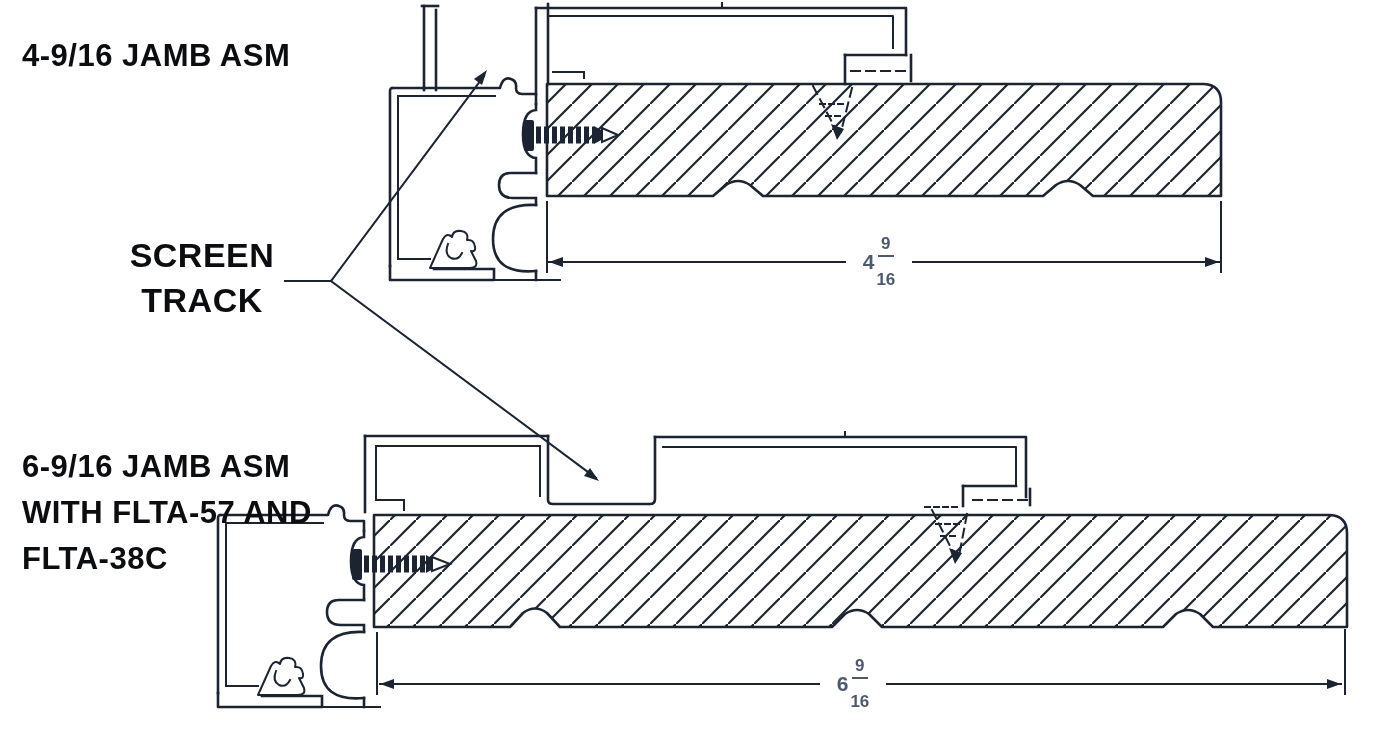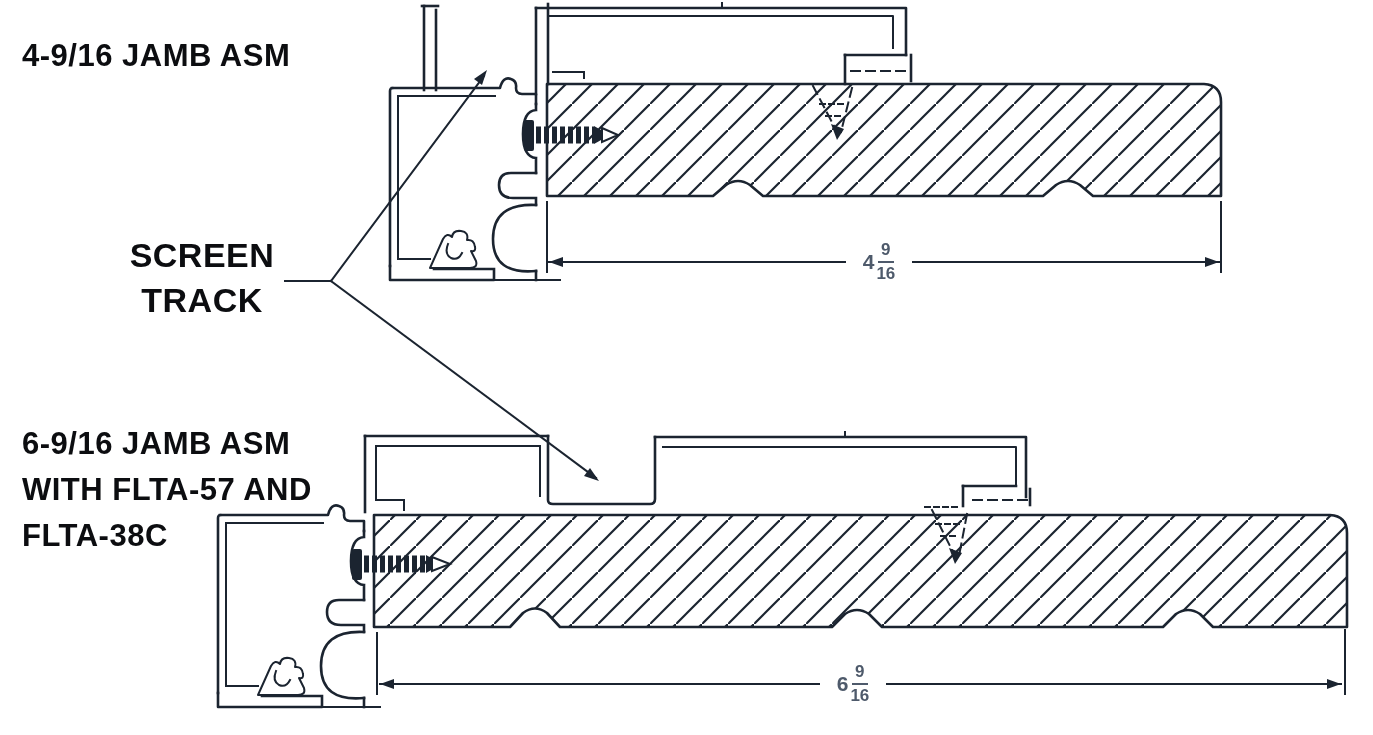--- a/index.html
+++ b/index.html
@@ -33,21 +33,21 @@
     line-height:45px;letter-spacing:0.5px;text-align:center;width:180px;
   }
   .dim-label{
     position:absolute;display:flex;align-items:center;justify-content:center;
     background:var(--background);color:var(--dim-text);font-weight:bold;
     height:56px;padding:0 3px;
   }
   .dim-label .whole{font-size:21px;margin-right:2px;}
   .frac{display:flex;flex-direction:column;align-items:center;font-size:17px;line-height:1.15;}
   .frac .num{border-bottom:2px solid var(--dim-text);padding:0 3px 1px;}
-  .frac .den{padding-top:1px;}
+  .frac .den{padding-top:13px;}
 </style>
 </head>
 <body>
 
 <div class="stage">
 
   <svg width="1373" height="735" viewBox="0 0 1373 735">
     <defs>
       <pattern id="hatch" patternUnits="userSpaceOnUse" width="26" height="26">
         <line class="hl" x1="-2" y1="28" x2="28" y2="-2"></line>
@@ -197,21 +197,21 @@
 
   <div class="label-block" style="left:22px;top:33px;">
     <div>4-9/16 JAMB ASM</div>
   </div>
 
   <div class="screen-track" style="left:112px;top:233px;">
     <div>SCREEN</div>
     <div>TRACK</div>
   </div>
 
-  <div class="label-block" style="left:22px;top:421px;">
+  <div class="label-block" style="left:22px;top:444px;">
     <div>6-9/16 JAMB ASM</div>
     <div>WITH FLTA-57 AND</div>
     <div>FLTA-38C</div>
   </div>
 
   <div class="dim-label" style="left:846px;top:234px;min-width:60px;">
     <span class="whole">4</span>
     <span class="frac">
       <span class="num">9</span>
       <span class="den">16</span>

